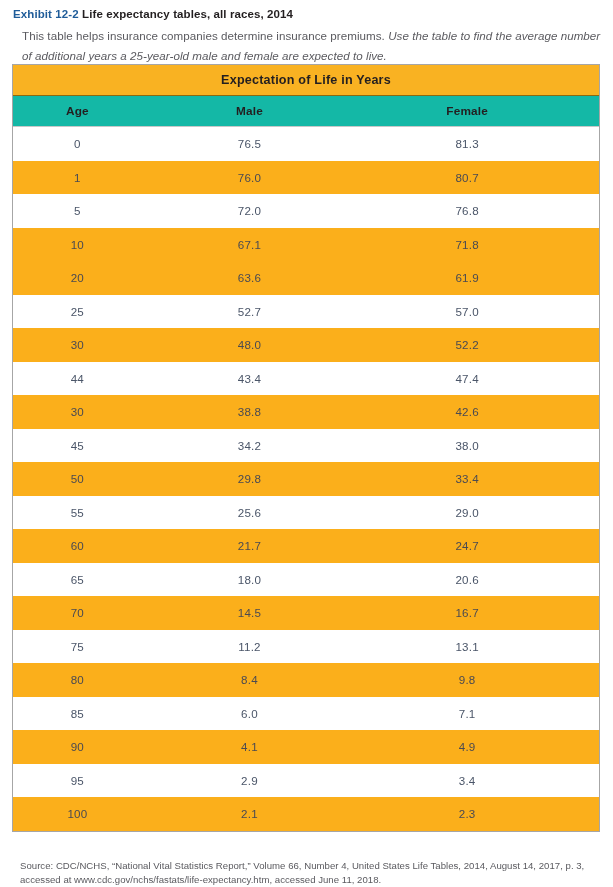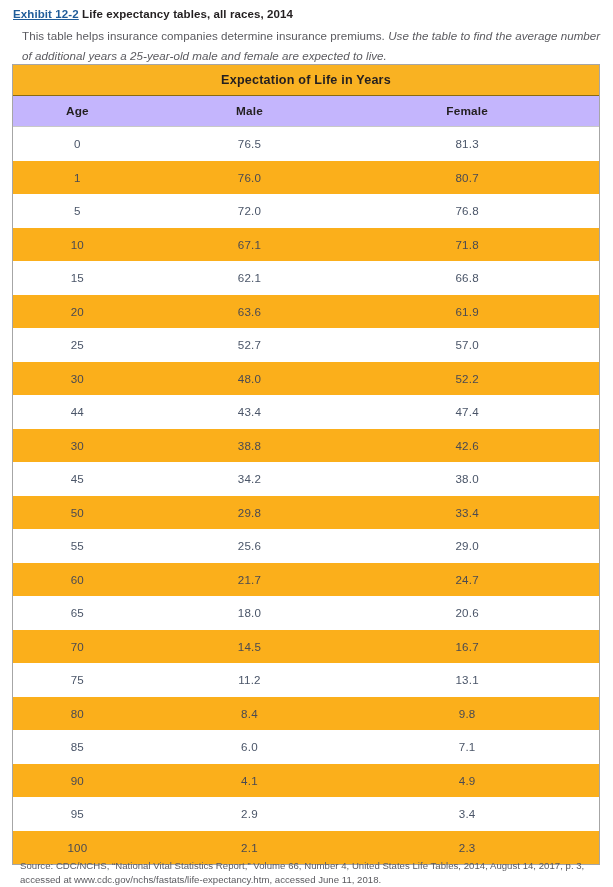--- a/index.html
+++ b/index.html
@@ -30,21 +30,20 @@
     top: 7px;
     width: 586px;
     font-size: 11.5px;
     font-weight: bold;
     line-height: 15px;
     letter-spacing: 0.1px;
     white-space: nowrap;
   }
   .exhibit-label {
     color: #1F5C99;
-    text-decoration: underline;
   }
   .exhibit-title {
     color: #231F20;
     text-align: right;
   }
 
   
   .intro {
     position: absolute;
     left: 13px;
@@ -82,21 +81,21 @@
     background: #F9B222;
     color: #231F20;
     font-size: 12.6px;
     font-weight: bold;
     letter-spacing: 0.2px;
     text-align: center;
     padding: 8px 0 8px 0;
     border-bottom: 1px solid #8A6A12;
   }
   .colhead-row th {
-    background: #c4b5fd;
+    background: #14b8a6;
     color: #231F20;
     font-size: 11.8px;
     font-weight: bold;
     letter-spacing: 0.15px;
     text-align: center;
     padding: 8px 0 8px 0;
     border-bottom: 1px solid #C8C8C8;
   }
   .colhead-row th.age    { padding-right: 26px; }
   .colhead-row th.male   { padding-right: 14px; }
@@ -177,25 +176,20 @@
           <tr class="odd">
             <td class="age">5</td>
             <td class="male">72.0</td>
             <td class="female">76.8</td>
           </tr>
           <tr class="even">
             <td class="age">10</td>
             <td class="male">67.1</td>
             <td class="female">71.8</td>
           </tr>
-          <tr class="odd">
-            <td class="age">15</td>
-            <td class="male">62.1</td>
-            <td class="female">66.8</td>
-          </tr>
           <tr class="even">
             <td class="age">20</td>
             <td class="male">63.6</td>
             <td class="female">61.9</td>
           </tr>
           <tr class="odd">
             <td class="age">25</td>
             <td class="male">52.7</td>
             <td class="female">57.0</td>
           </tr>

